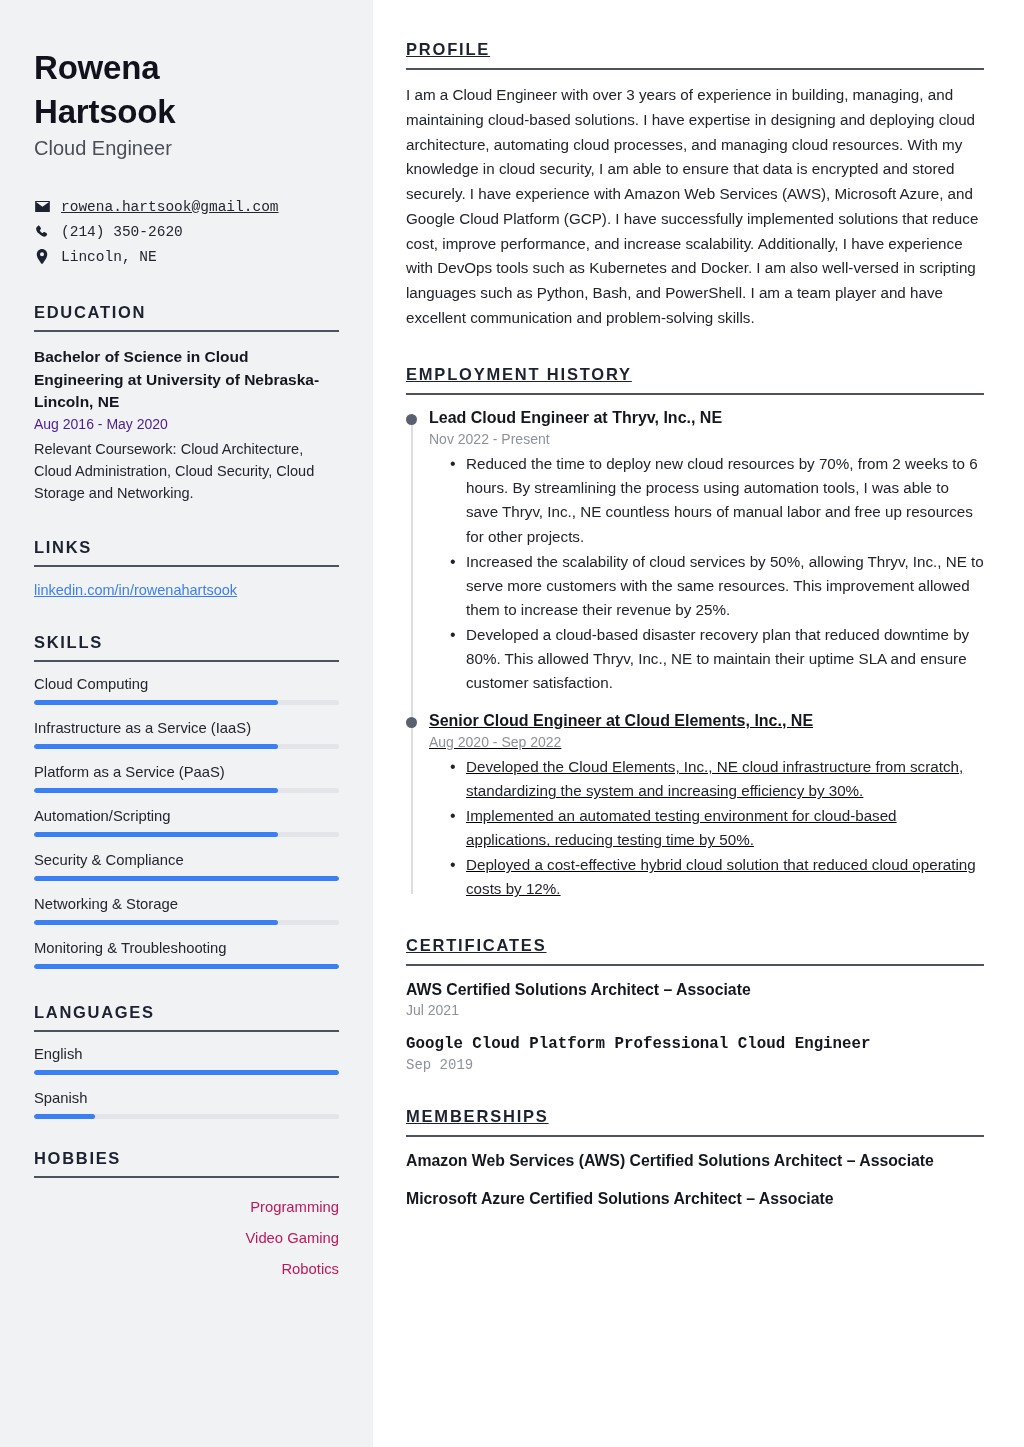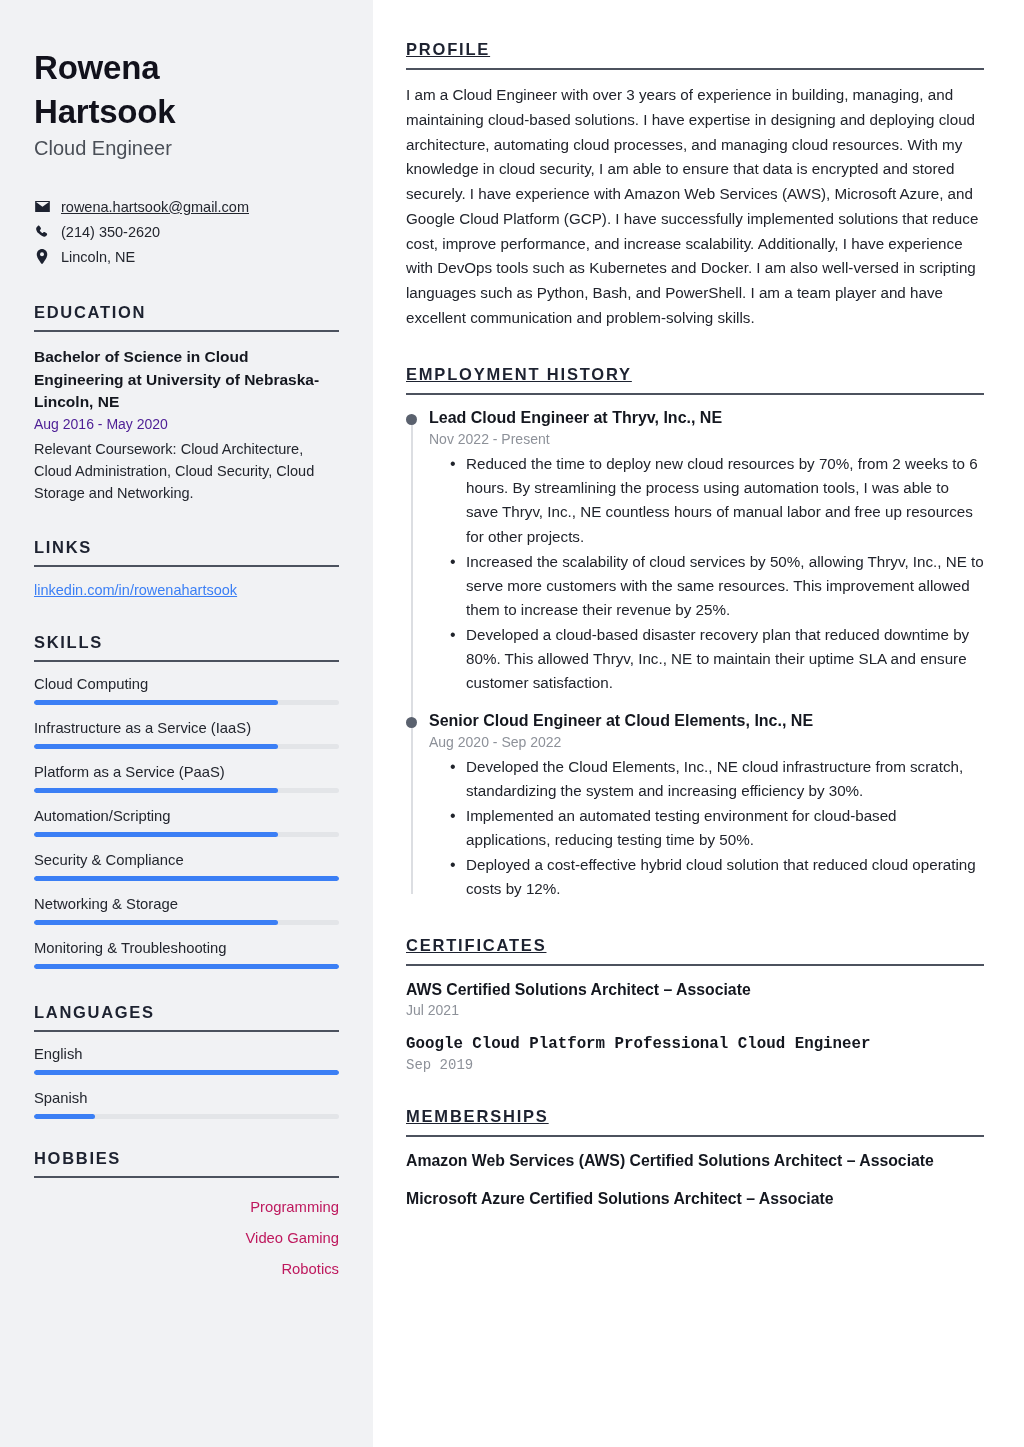--- a/index.html
+++ b/index.html
@@ -38,20 +38,21 @@
     margin-top: 3px;
     line-height: 1.2;
     font-weight: normal;
   }
   .contact-list { margin-top: 34px; }
   .contact-row {
     display: flex;
     align-items: center;
     gap: 11px;
     height: 25px;
+    font-family: Liberation Mono, monospace;
   }
   .contact-row .ic {
     width: 16px;
     flex: 0 0 16px;
     display: flex;
     align-items: center;
     justify-content: center;
     color: #1d2230;
   }
   .contact-row .txt {
@@ -157,21 +158,21 @@
     top: 6px;
     bottom: 8px;
     width: 1.5px;
     background: #dcdee2;
   }
   .job {
     position: relative;
     padding-left: 23px;
     margin-bottom: 16px;
   }
-  .job:last-child { margin-bottom: 4px; }
+  .job:last-child { margin-bottom: 4px; text-decoration: underline; }
   .dot {
     position: absolute;
     left: 0;
     top: 6px;
     width: 11px;
     height: 11px;
     border-radius: 50%;
     background: #5a616e;
   }
   .job-head {

